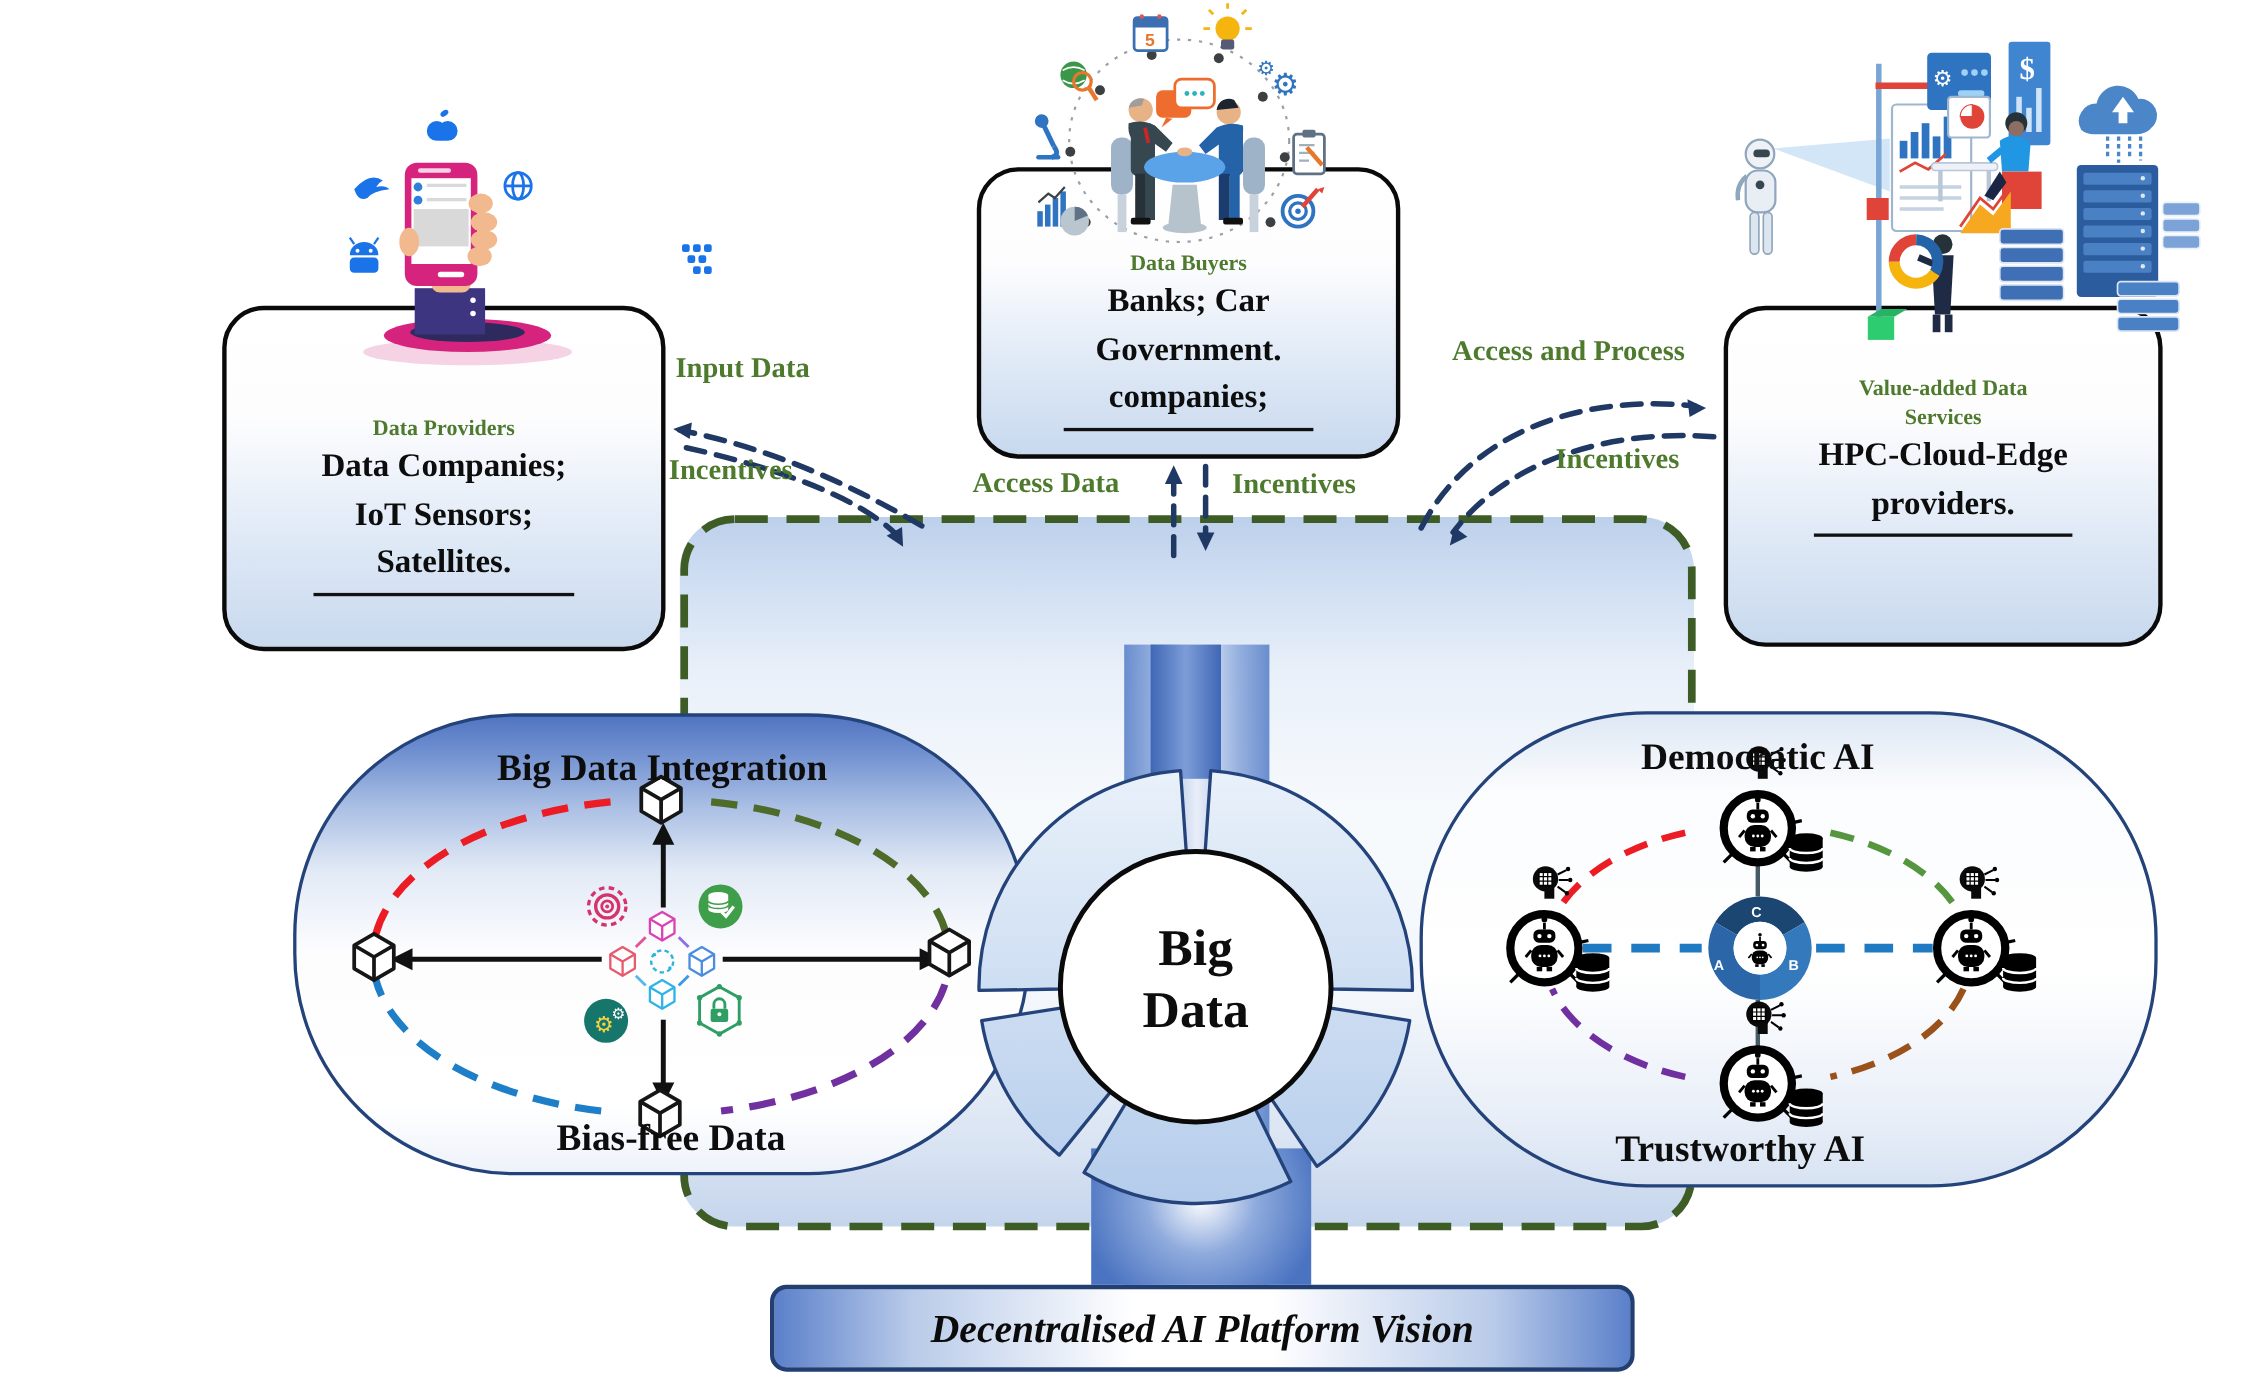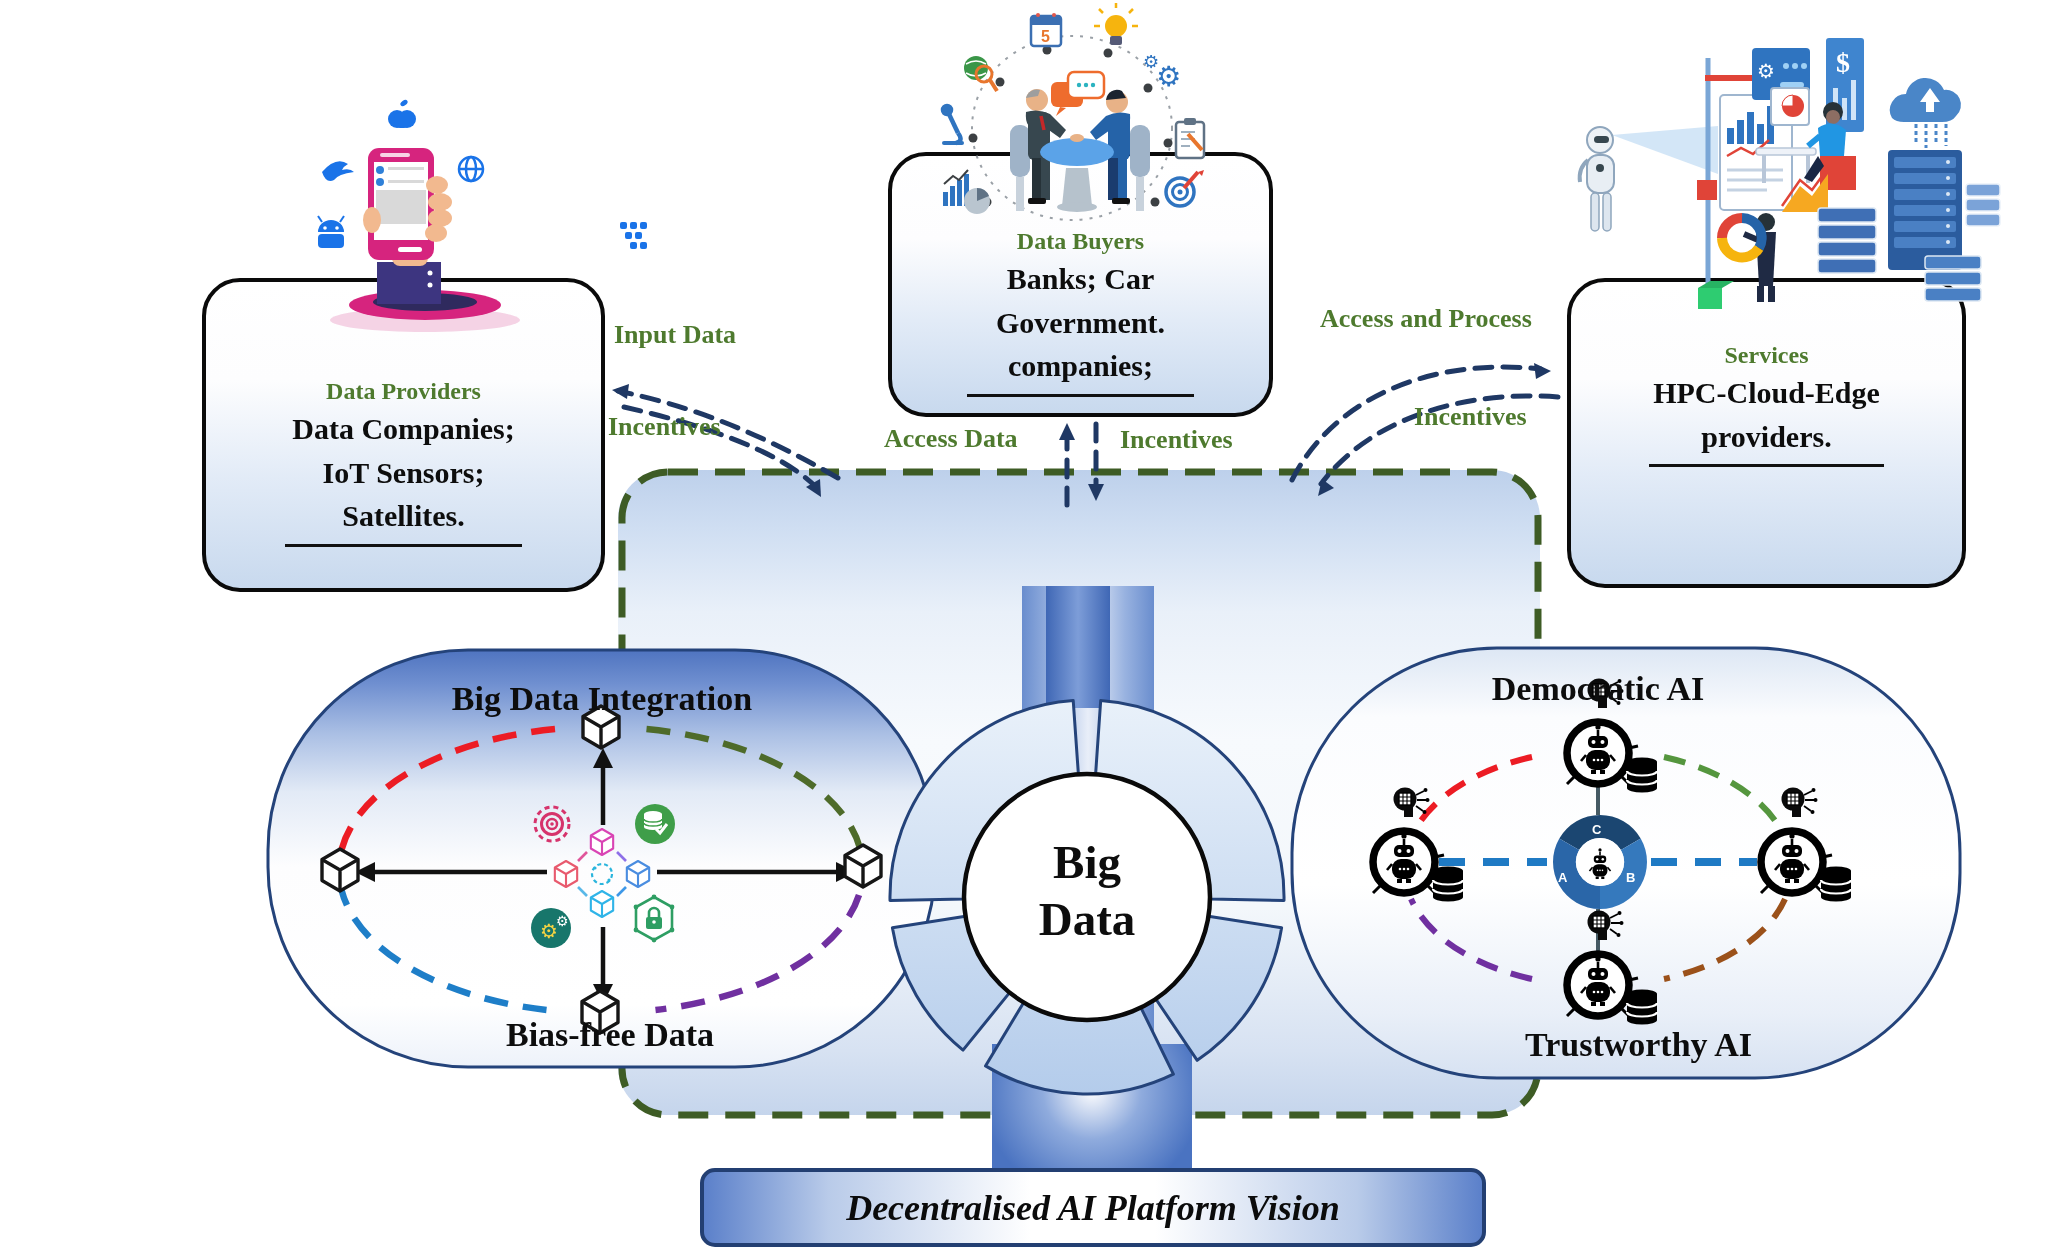--- a/index.html
+++ b/index.html
@@ -24,32 +24,32 @@
 
   
   .flow-label{position:absolute;z-index:6;font-weight:bold;font-size:26px;color:#4e7a2e;white-space:nowrap;}
   #lbl-input{left:614px;top:320px;} #lbl-incL{left:608px;top:412px;}
   #lbl-access{left:884px;top:424px;} #lbl-incM{left:1120px;top:425px;}
   #lbl-ap{left:1276px;top:304px;margin-left:44px;}   #lbl-incR{left:1414px;top:402px;}
 
   
   .oval-title{position:absolute;z-index:6;font-weight:bold;font-size:34px;color:#0d0d0d;text-align:center;width:420px;}
   #t-bdi{left:392px;top:680px;} #t-bfd{left:400px;top:1016px;}
-  #t-dai{left:1388px;top:670px;} #t-tai{left:1332px;top:1026px;text-align:right;}
+  #t-dai{left:1388px;top:670px;} #t-tai{left:1372px;top:1026px;}
 
   
   .hub-letter{position:absolute;z-index:6;font-family:"Liberation Sans","DejaVu Sans",sans-serif;
     font-weight:bold;font-size:13px;color:#fff;}
   #hl-c{left:1592px;top:822px;} #hl-a{left:1558px;top:870px;} #hl-b{left:1626px;top:870px;}
 
   
   .box{position:absolute;z-index:7;border:4px solid #0a0a0a;border-radius:38px;box-sizing:border-box;
     background:linear-gradient(180deg,#ffffff 0%,#fdfdfe 32%,#e2ebf7 64%,#c8d9ee 100%);
     text-align:center;font-weight:bold;}
-  .box .title{font-size:24px;color:#4e7a2e;line-height:1.3;}
+  .box .title{font-size:20px;color:#4e7a2e;line-height:1.3;}
   .box .line{font-size:30px;color:#0d0d0d;line-height:1.45;}
   .box .ul{border-bottom:3px solid #111;width:60%;margin:6px auto 0;}
   #box-providers{left:202px;top:278px;width:403px;height:314px;padding-top:94px;}
   #box-buyers{left:888px;top:152px;width:385px;height:265px;padding-top:70px;}
   #box-services{left:1567px;top:278px;width:399px;height:310px;padding-top:58px;}
 
   svg{position:absolute;}
   #overlay{left:0;top:0;z-index:5;pointer-events:none;}
   .illus{z-index:8;pointer-events:none;}
 </style>
@@ -320,20 +320,21 @@
 
   <div class="box" id="box-buyers">
     <div class="title">Data Buyers</div>
     <div class="line">Banks; Car</div>
     <div class="line">Government.</div>
     <div class="line">companies;</div>
     <div class="ul"></div>
   </div>
 
   <div class="box" id="box-services">
+    <div class="title">Value-added Data</div>
     <div class="title">Services</div>
     <div class="line">HPC-Cloud-Edge</div>
     <div class="line">providers.</div>
     <div class="ul"></div>
   </div>
 
   <svg class="illus" style="left:230px;top:50px;" width="430" height="290" viewBox="230 50 430 290">
     <ellipse cx="425" cy="320" rx="95" ry="12" fill="#f3cbe0" opacity=".85"></ellipse>
     <ellipse cx="425" cy="305" rx="76" ry="15" fill="#d6247e"></ellipse>
     <ellipse cx="425" cy="302" rx="52" ry="9" fill="#2f2a5e"></ellipse>

